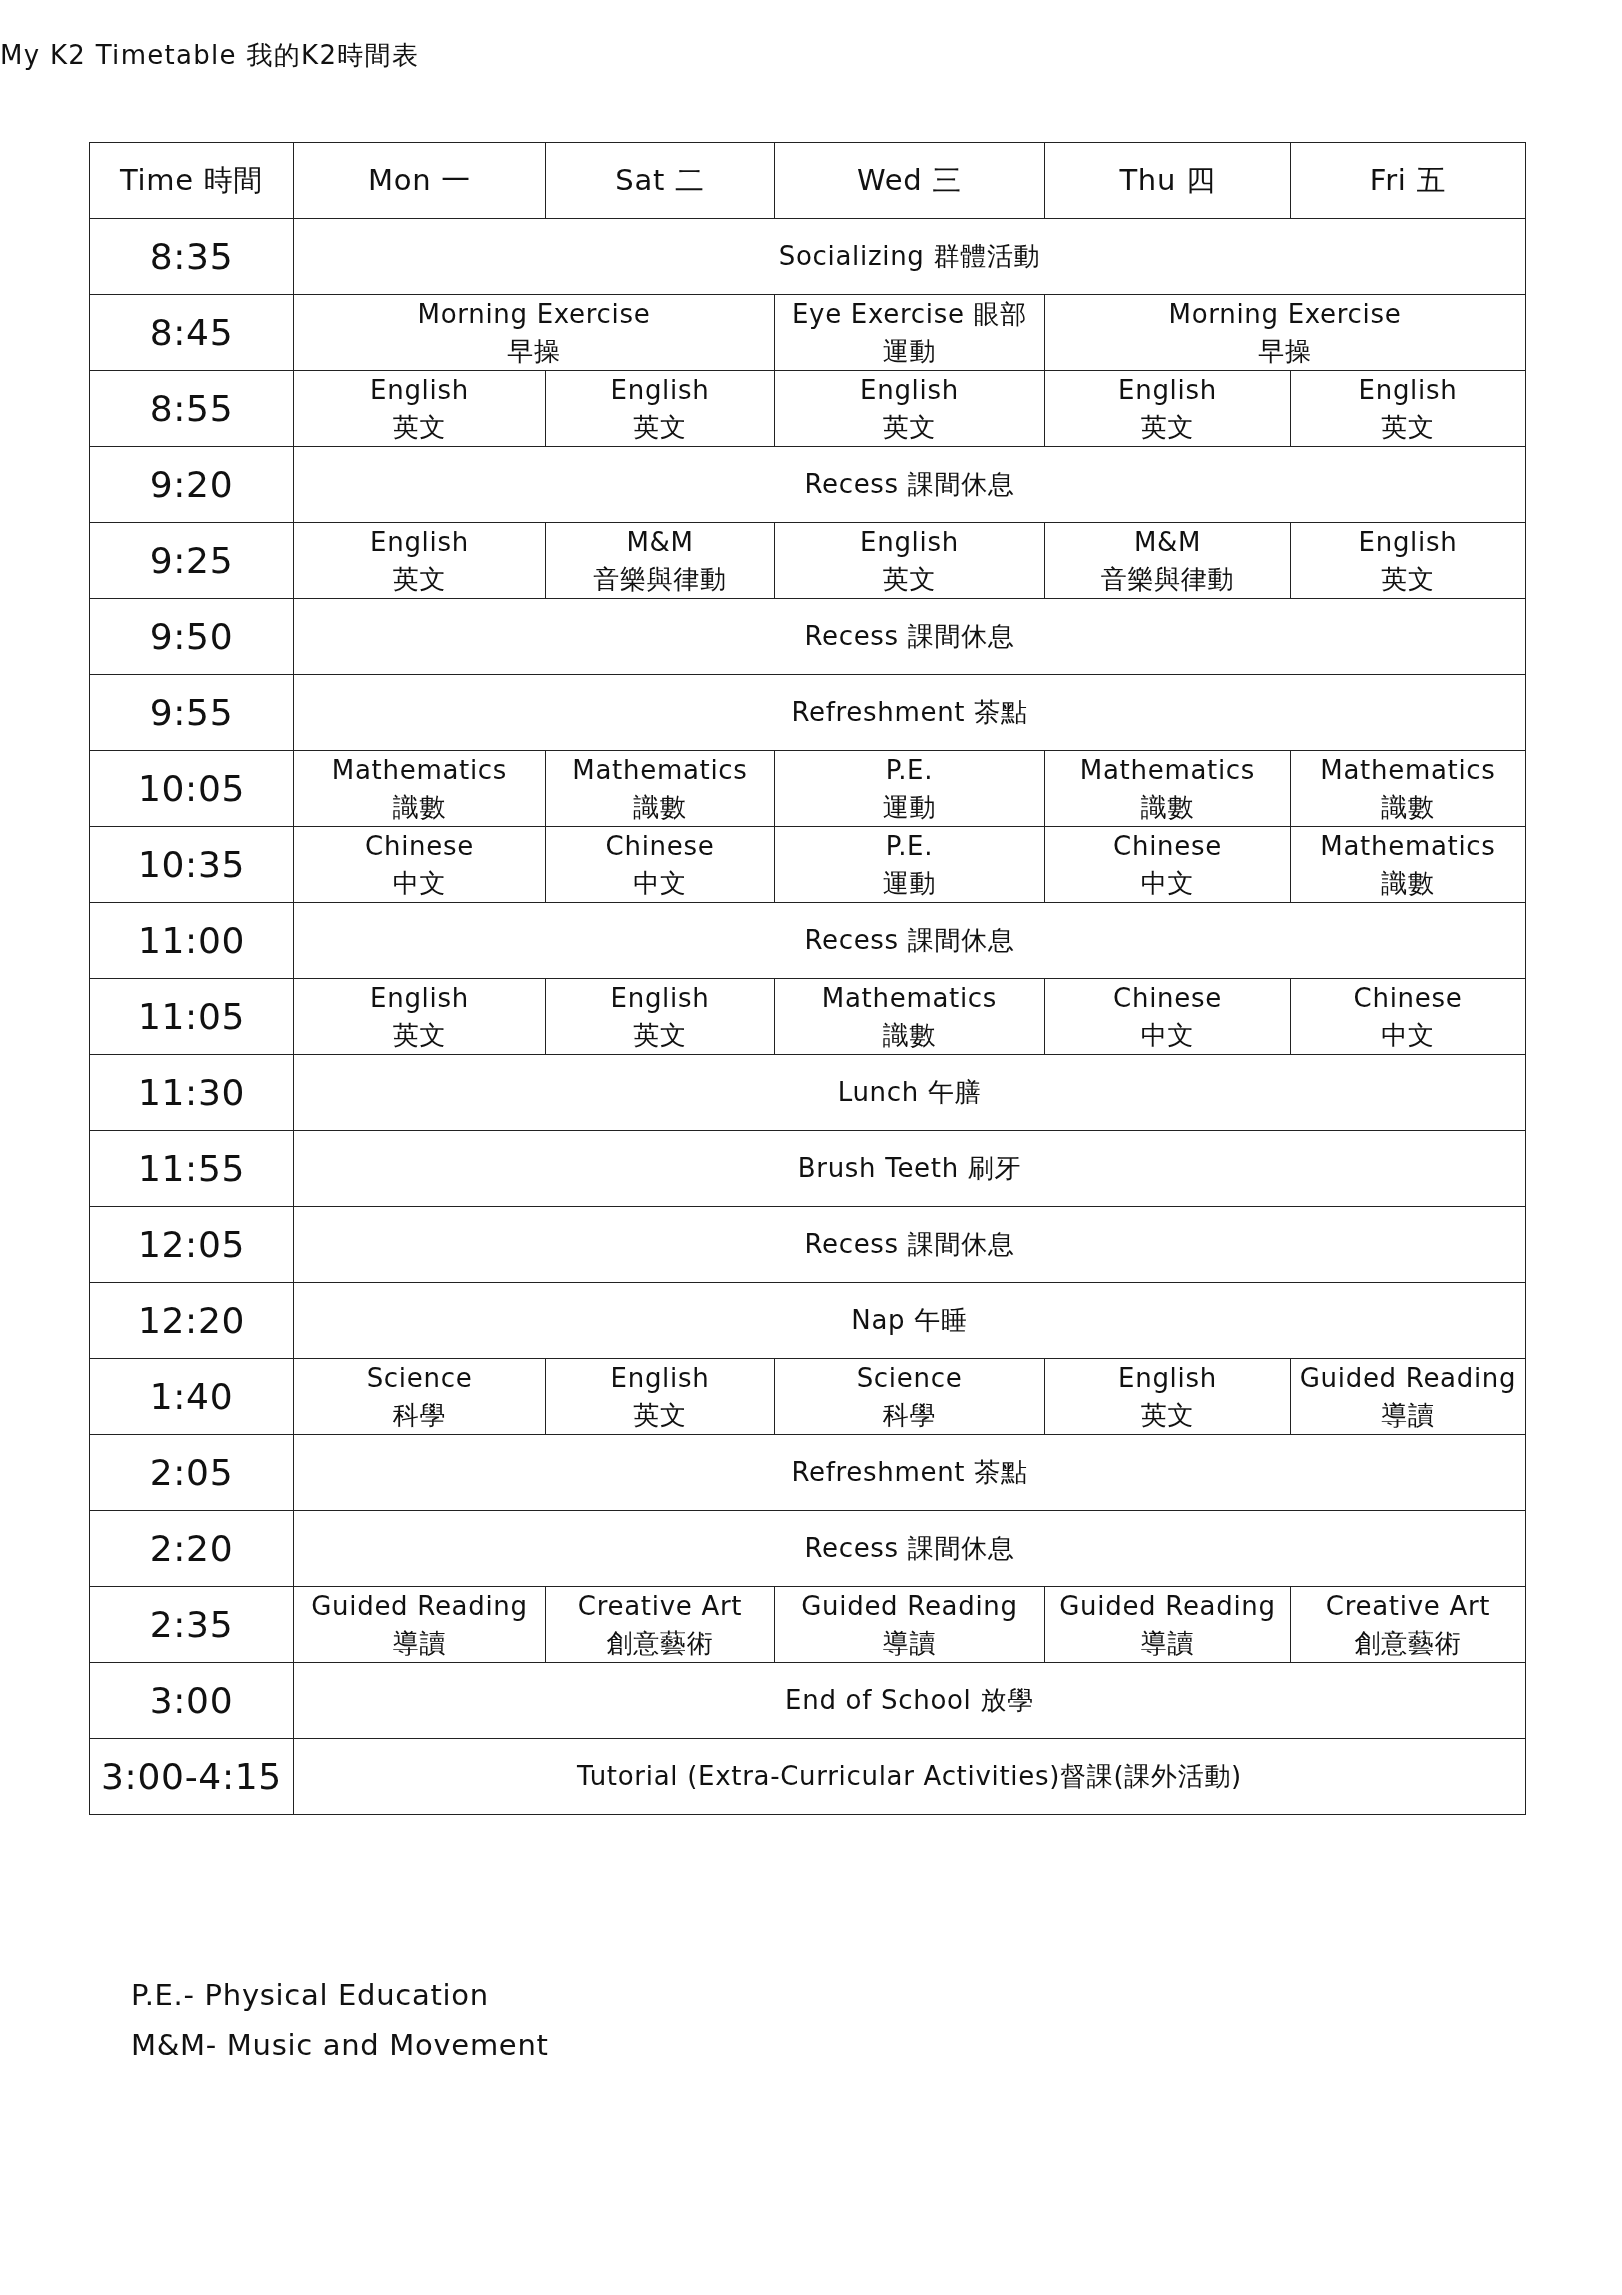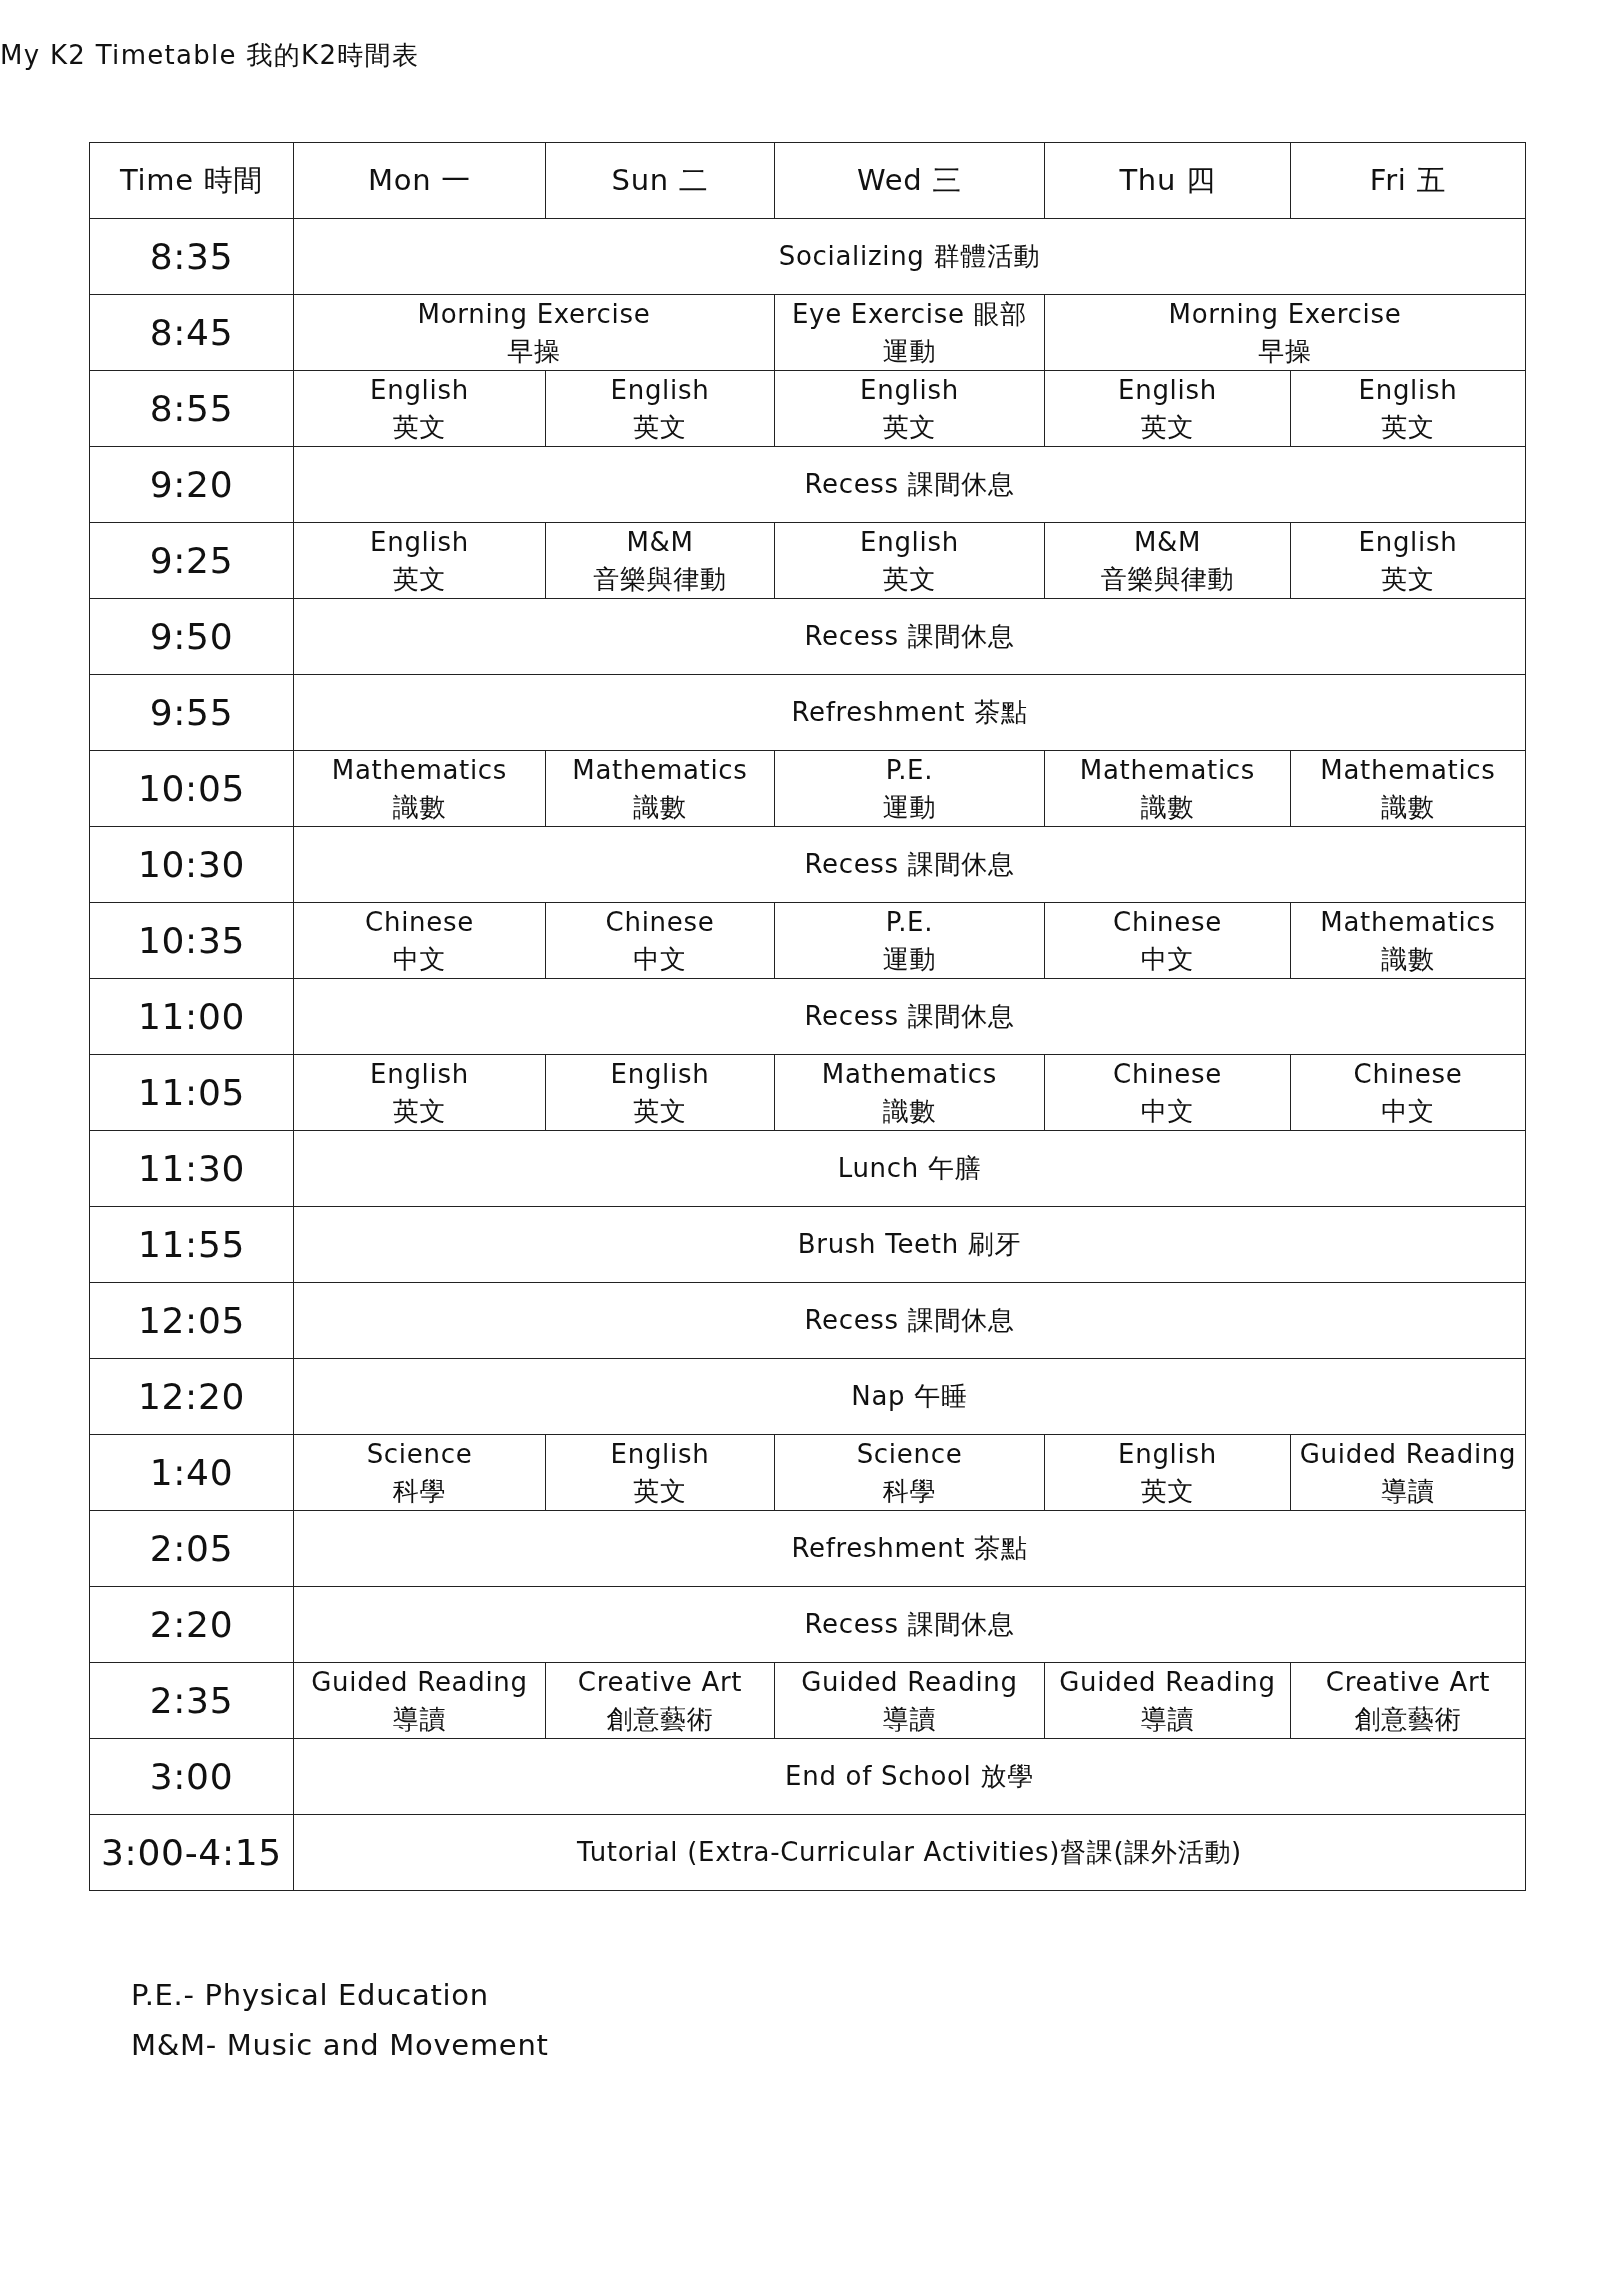--- a/index.html
+++ b/index.html
@@ -23,21 +23,21 @@
       <col style="width:252px">
       <col style="width:229px">
       <col style="width:270px">
       <col style="width:246px">
       <col style="width:235px">
   </colgroup>
   <tbody id="tt-body">
     <tr class="head">
       <td>Time 時間</td>
       <td>Mon 一</td>
-      <td>Sun 二</td>
+      <td>Sat 二</td>
       <td>Wed 三</td>
       <td>Thu 四</td>
       <td>Fri 五</td>
     </tr>
   <tr>
         <td class="time">8:35</td>
         <td colspan="5">Socializing 群體活動</td>
       </tr>
       <tr>
         <td class="time">8:45</td>
@@ -129,24 +129,20 @@
         <td>
           <span class="l1">Mathematics</span>
           <span class="l2">識數</span>
         </td>
         <td>
           <span class="l1">Mathematics</span>
           <span class="l2">識數</span>
         </td>
       </tr>
       <tr>
-        <td class="time">10:30</td>
-        <td colspan="5">Recess 課間休息</td>
-      </tr>
-      <tr>
         <td class="time">10:35</td>
         <td>
           <span class="l1">Chinese</span>
           <span class="l2">中文</span>
         </td>
         <td>
           <span class="l1">Chinese</span>
           <span class="l2">中文</span>
         </td>
         <td>

